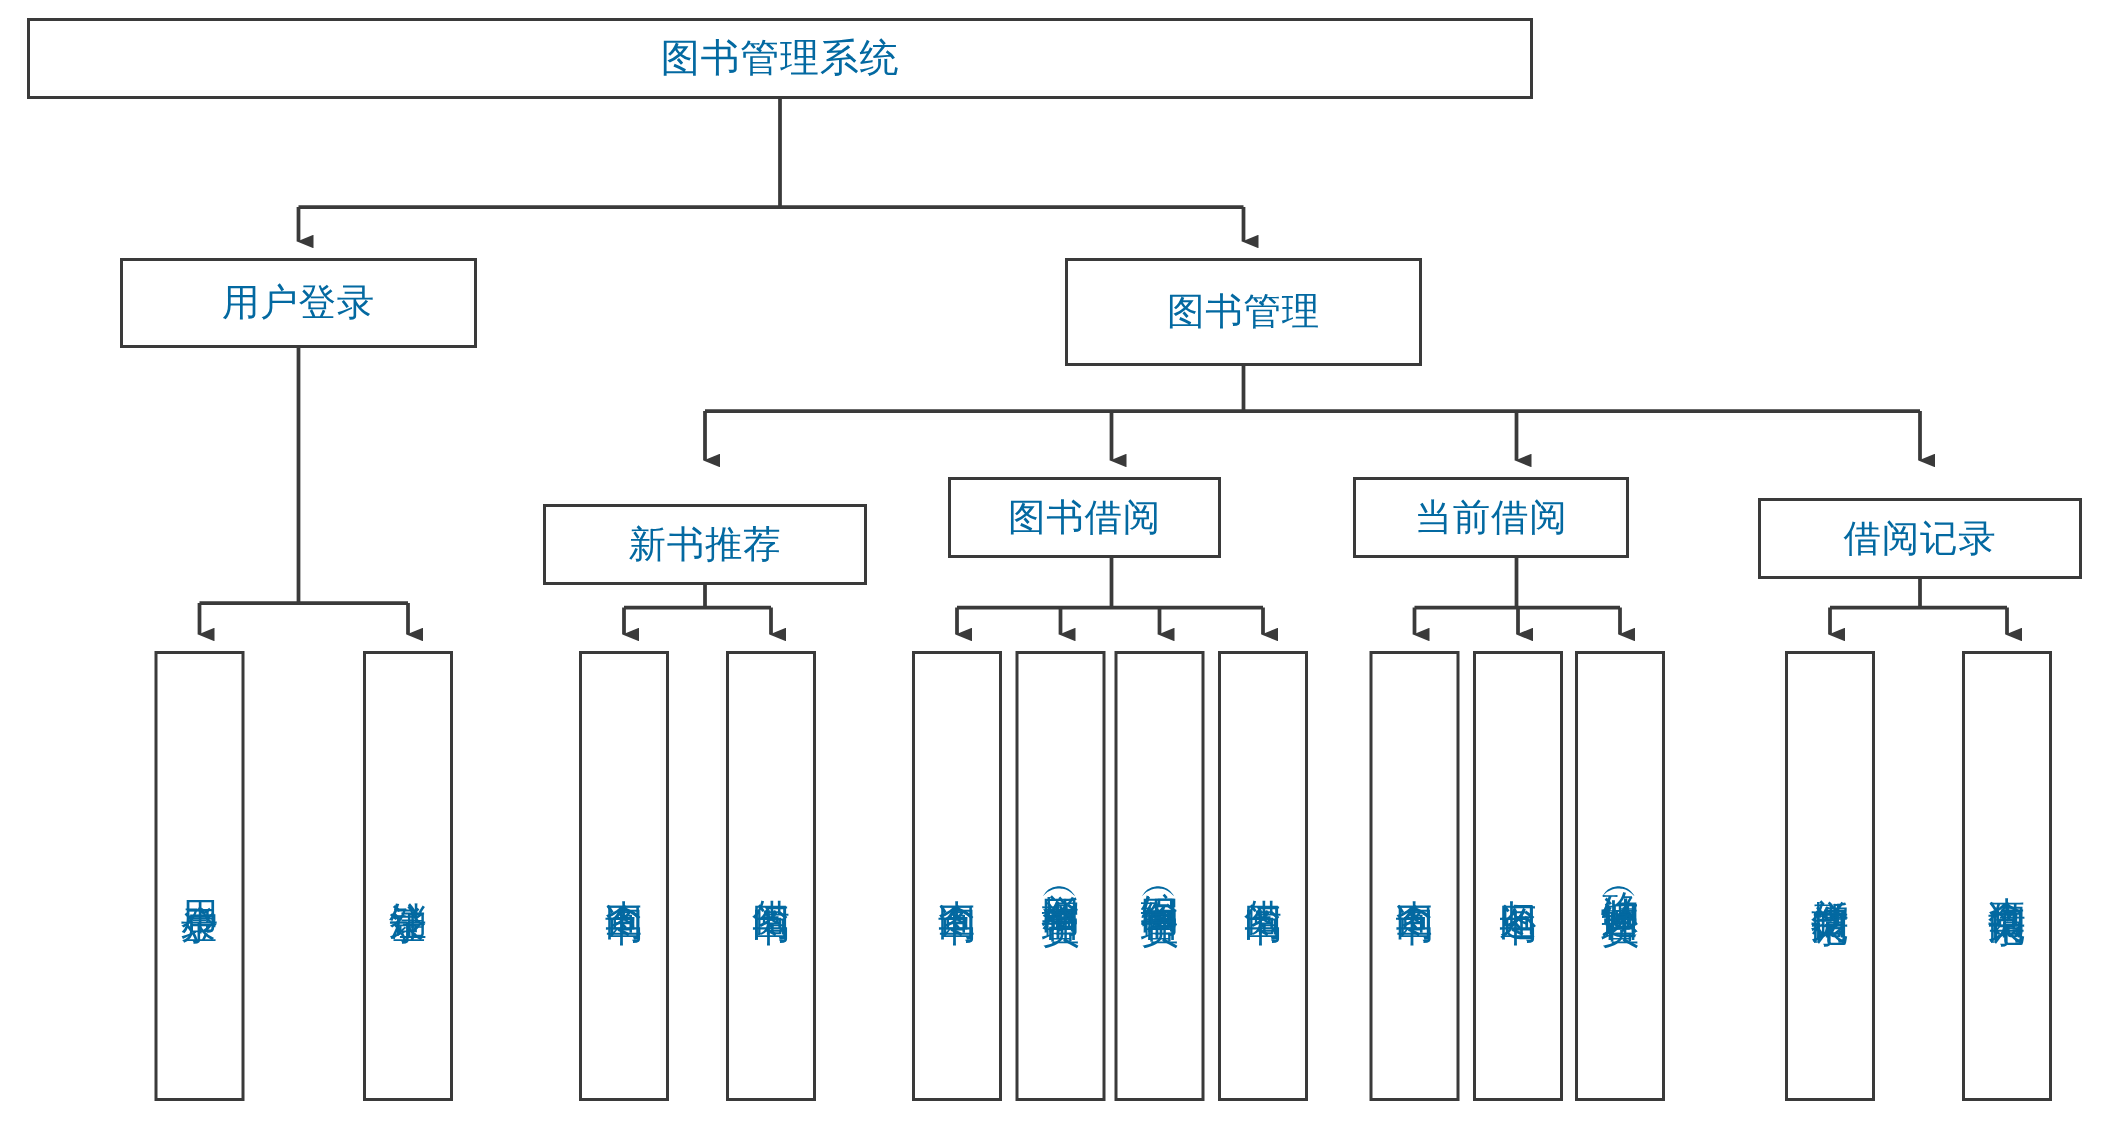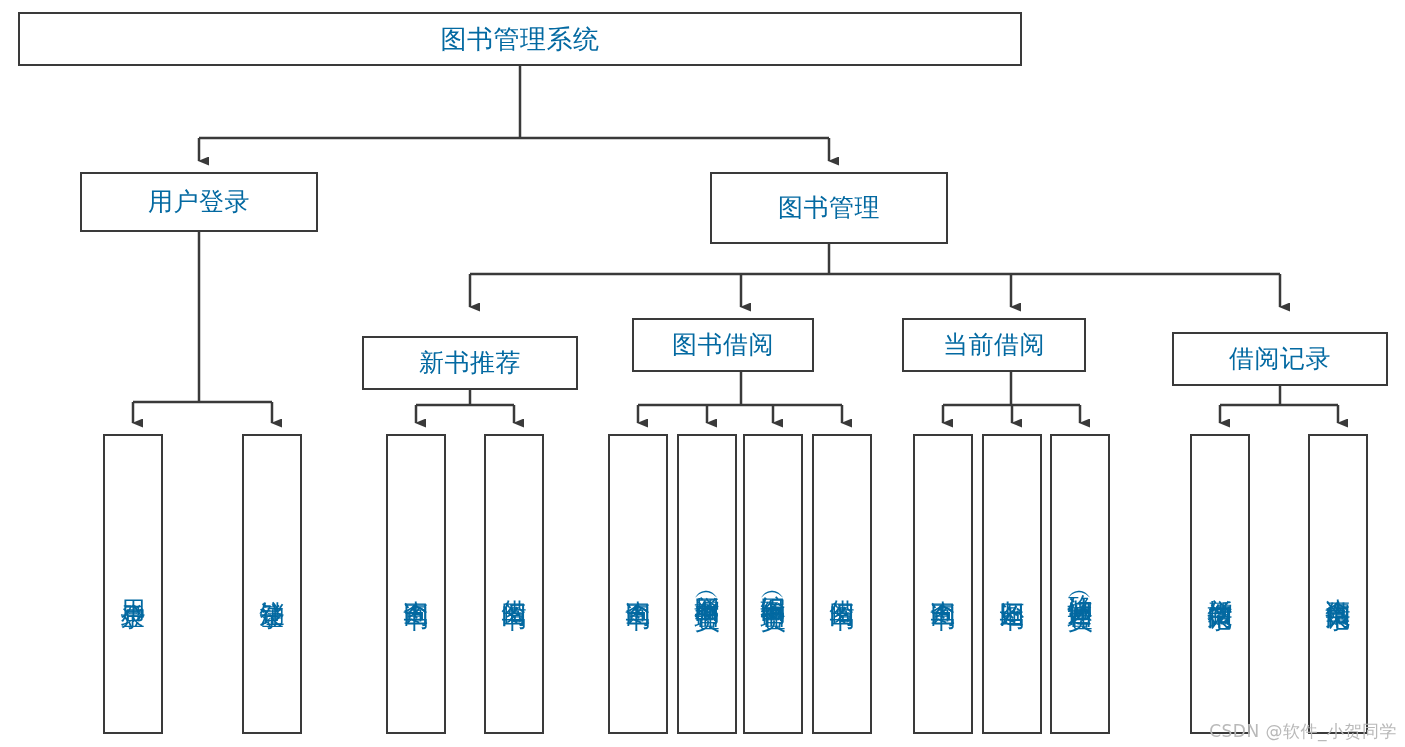--- a/index.html
+++ b/index.html
@@ -179,14 +179,13 @@
         <span class="node-label">确认归还（管理员）</span>
       </div>
       <div class="node vert" style="left: 1190px; top: 434px; width: 60px; height: 300px;">
         <span class="node-label">新增借阅记录</span>
       </div>
       <div class="node vert" style="left: 1308px; top: 434px; width: 60px; height: 300px;">
         <span class="node-label">查询借阅记录</span>
       </div>
     </div>
 
-  <div id="watermark">CSDN @软件_小贺同学</div>
 </div>
 
 </body></html>

